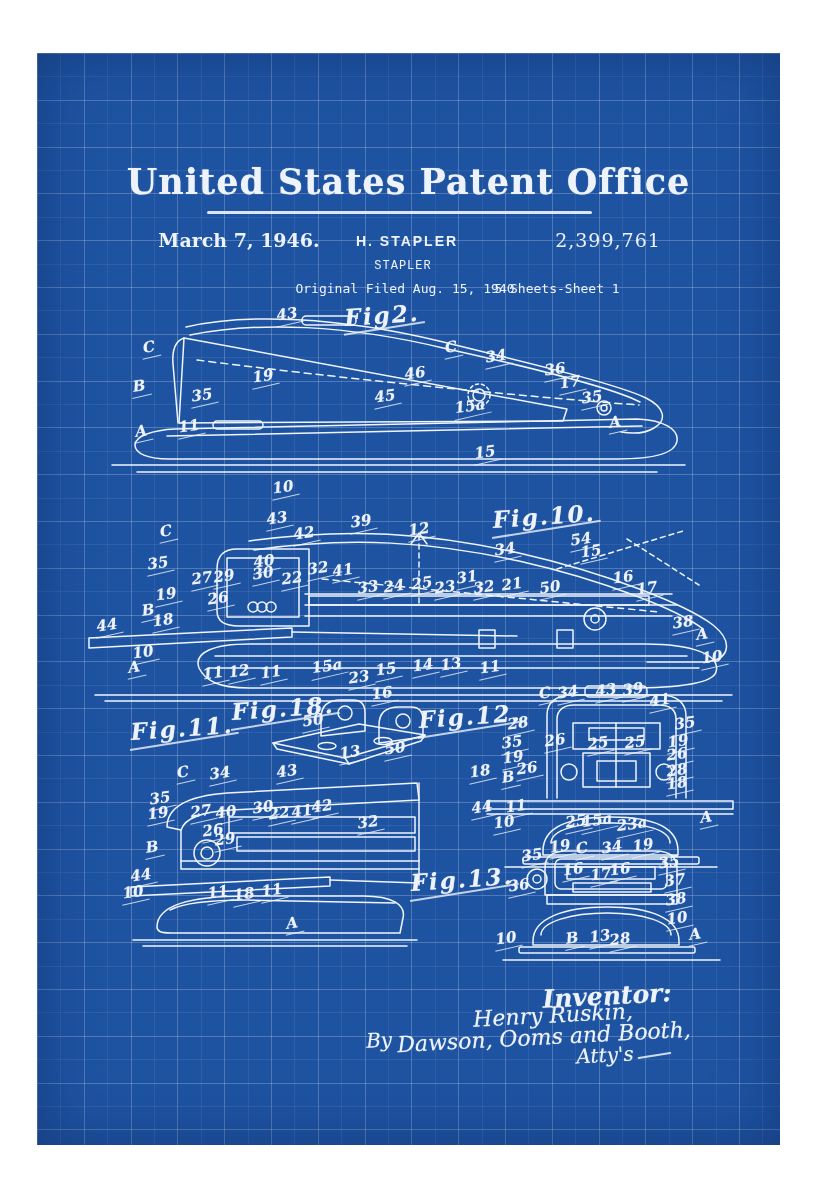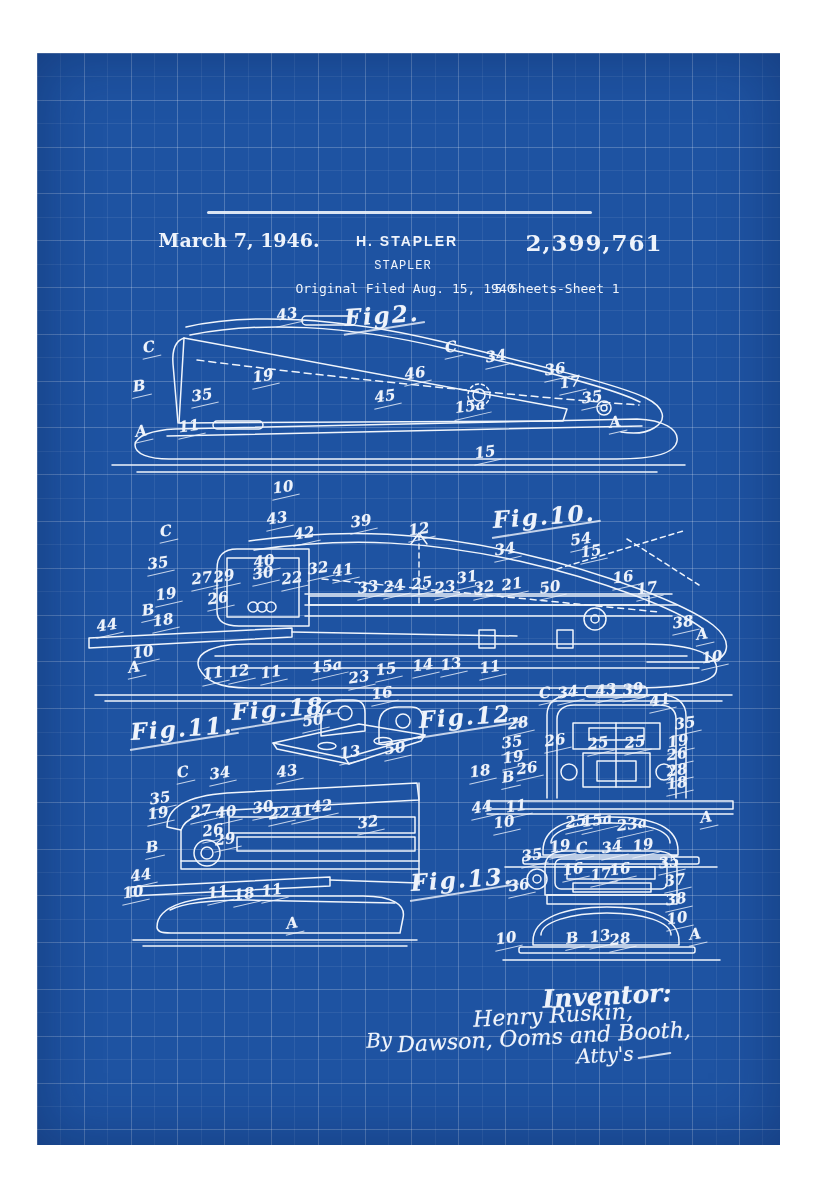--- a/index.html
+++ b/index.html
@@ -31,22 +31,22 @@
   }
   .hdr-date{
     position:absolute;left:202px;top:176px;transform:translateX(-50%);
     font-size:19px;font-weight:bold;white-space:nowrap;
   }
   .hdr-name{
     position:absolute;left:370px;top:180px;transform:translateX(-50%);
     font-family:"Liberation Sans",sans-serif;font-size:14px;font-weight:bold;letter-spacing:2px;white-space:nowrap;
   }
   .hdr-number{
-    position:absolute;left:557px;top:176px;transform:translateX(-50%);
-    font-size:23px;font-weight:bold;letter-spacing:1px;white-space:nowrap;
+    position:absolute;left:571px;top:176px;transform:translateX(-50%);
+    font-size:19px;font-weight:normal;letter-spacing:1px;white-space:nowrap;
   }
   .hdr-invention{
     position:absolute;left:366px;top:206px;transform:translateX(-50%);
     font-family:Liberation Mono, monospace;font-size:12px;letter-spacing:1px;white-space:nowrap;
   }
   .hdr-filing{
     position:absolute;left:368px;top:228px;transform:translateX(-50%);
     font-family:"DejaVu Sans Mono",monospace;font-size:13px;white-space:nowrap;
   }
   .hdr-sheet{
@@ -103,20 +103,21 @@
       <path d="M0,2 H4" stroke="rgba(240,245,252,0.45)" stroke-width="1"></path>
     </pattern>
     <pattern id="hatchD" width="5" height="5" patternUnits="userSpaceOnUse">
       <path d="M0,5 L5,0" stroke="rgba(240,245,252,0.45)" stroke-width="1"></path>
     </pattern>
   </defs>
 </svg>
 
 <div class="sheet">
 
+  <div class="doc-title">United States Patent Office</div>
   <div class="title-rule"></div>
   <div class="hdr-date">March 7, 1946.</div>
   <div class="hdr-name">H. STAPLER</div>
   <div class="hdr-number">2,399,761</div>
   <div class="hdr-invention">STAPLER</div>
   <div class="hdr-filing">Original Filed Aug. 15, 1940</div>
   <div class="hdr-sheet">5 Sheets-Sheet 1</div>
 
   <svg class="fig-svg" style="left:60px;top:255px" width="600" height="175" viewBox="0 0 600 175">
     <path d="M15,157 H588"></path>

